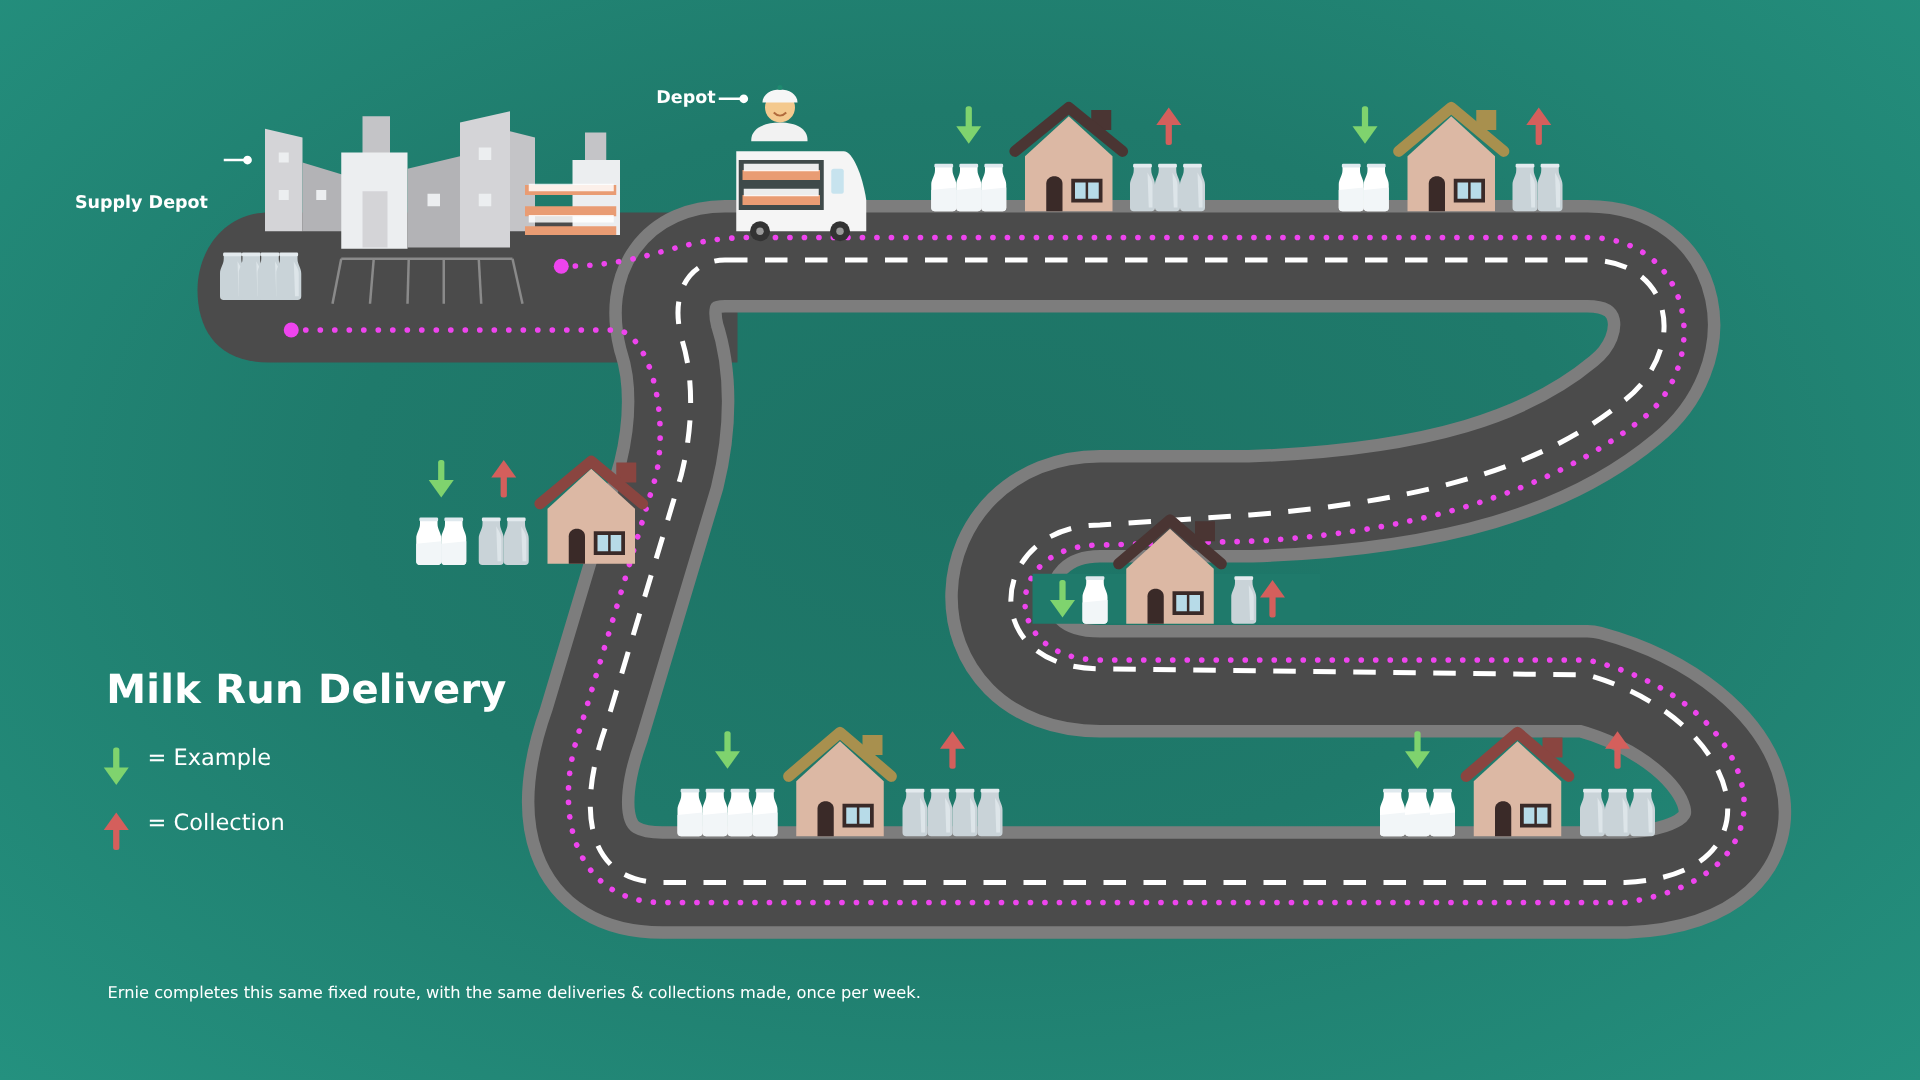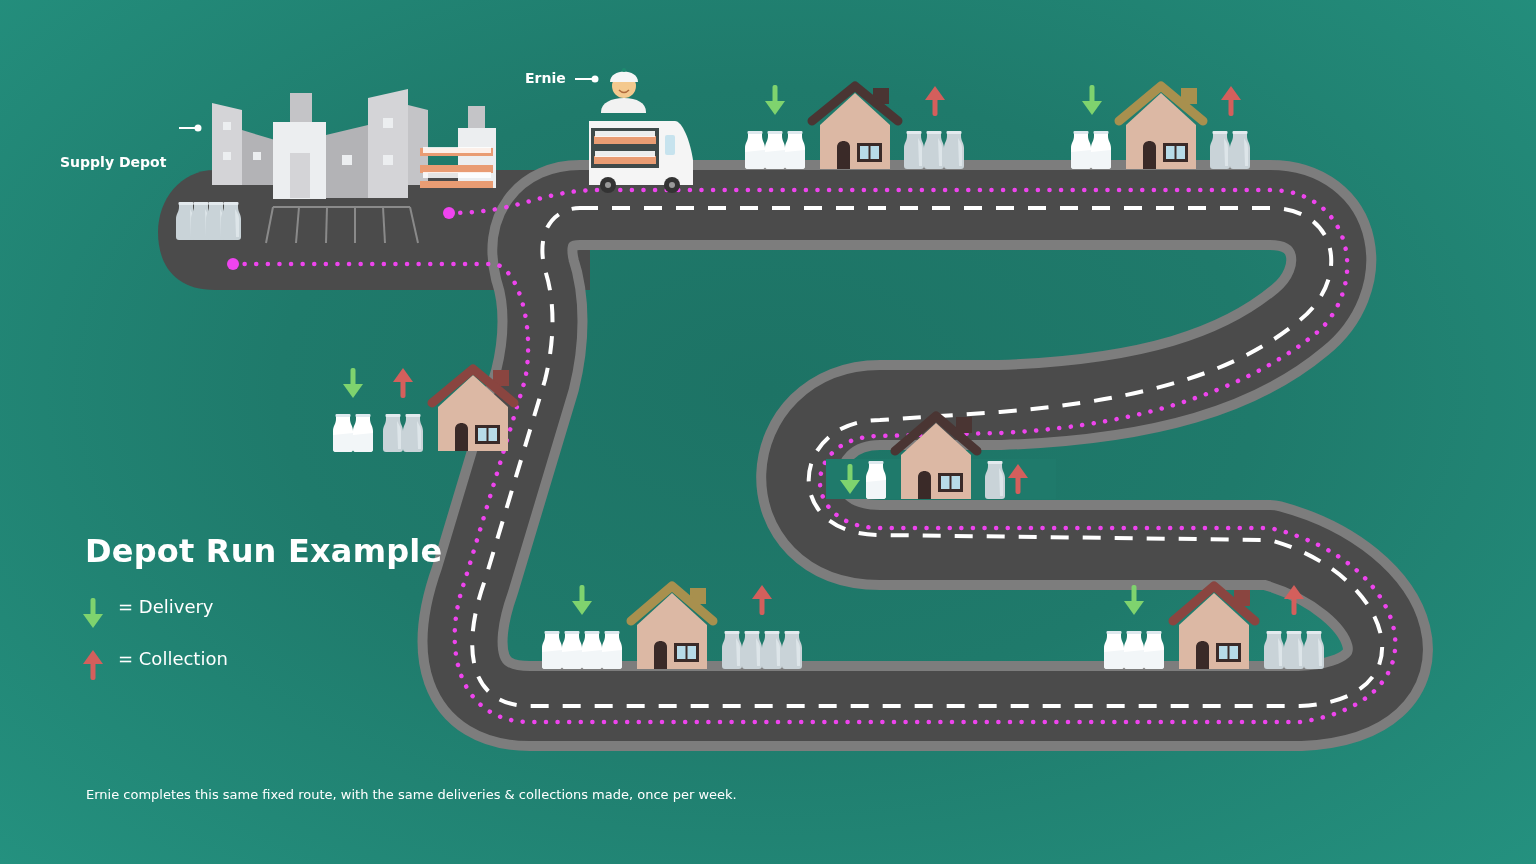--- a/index.html
+++ b/index.html
@@ -234,26 +234,26 @@
       <circle cx="595" cy="79" r="2.5"></circle>
   </g>
 
   <g>
     <use href="#arrow-down" x="93" y="598"></use>
     <use href="#arrow-up" x="93" y="650"></use>
   </g>
 </svg>
 
 <div class="label-depot">Supply Depot</div>
-<div class="label-ernie">Ernie</div>
-
-<div class="title">Depot Run Example</div>
+<div class="label-ernie">Depot</div>
+
+<div class="title">Milk Run Delivery</div>
 
 <div class="legend-item legend-delivery">
   <span style="width:22px;display:inline-block"></span>
-  <span class="txt">= Delivery</span>
+  <span class="txt">= Example</span>
 </div>
 <div class="legend-item legend-collection">
   <span style="width:22px;display:inline-block"></span>
   <span class="txt">= Collection</span>
 </div>
 
 <div class="footer">Ernie completes this same fixed route, with the same deliveries &amp; collections made, once per week.</div>
 
 </body></html>

